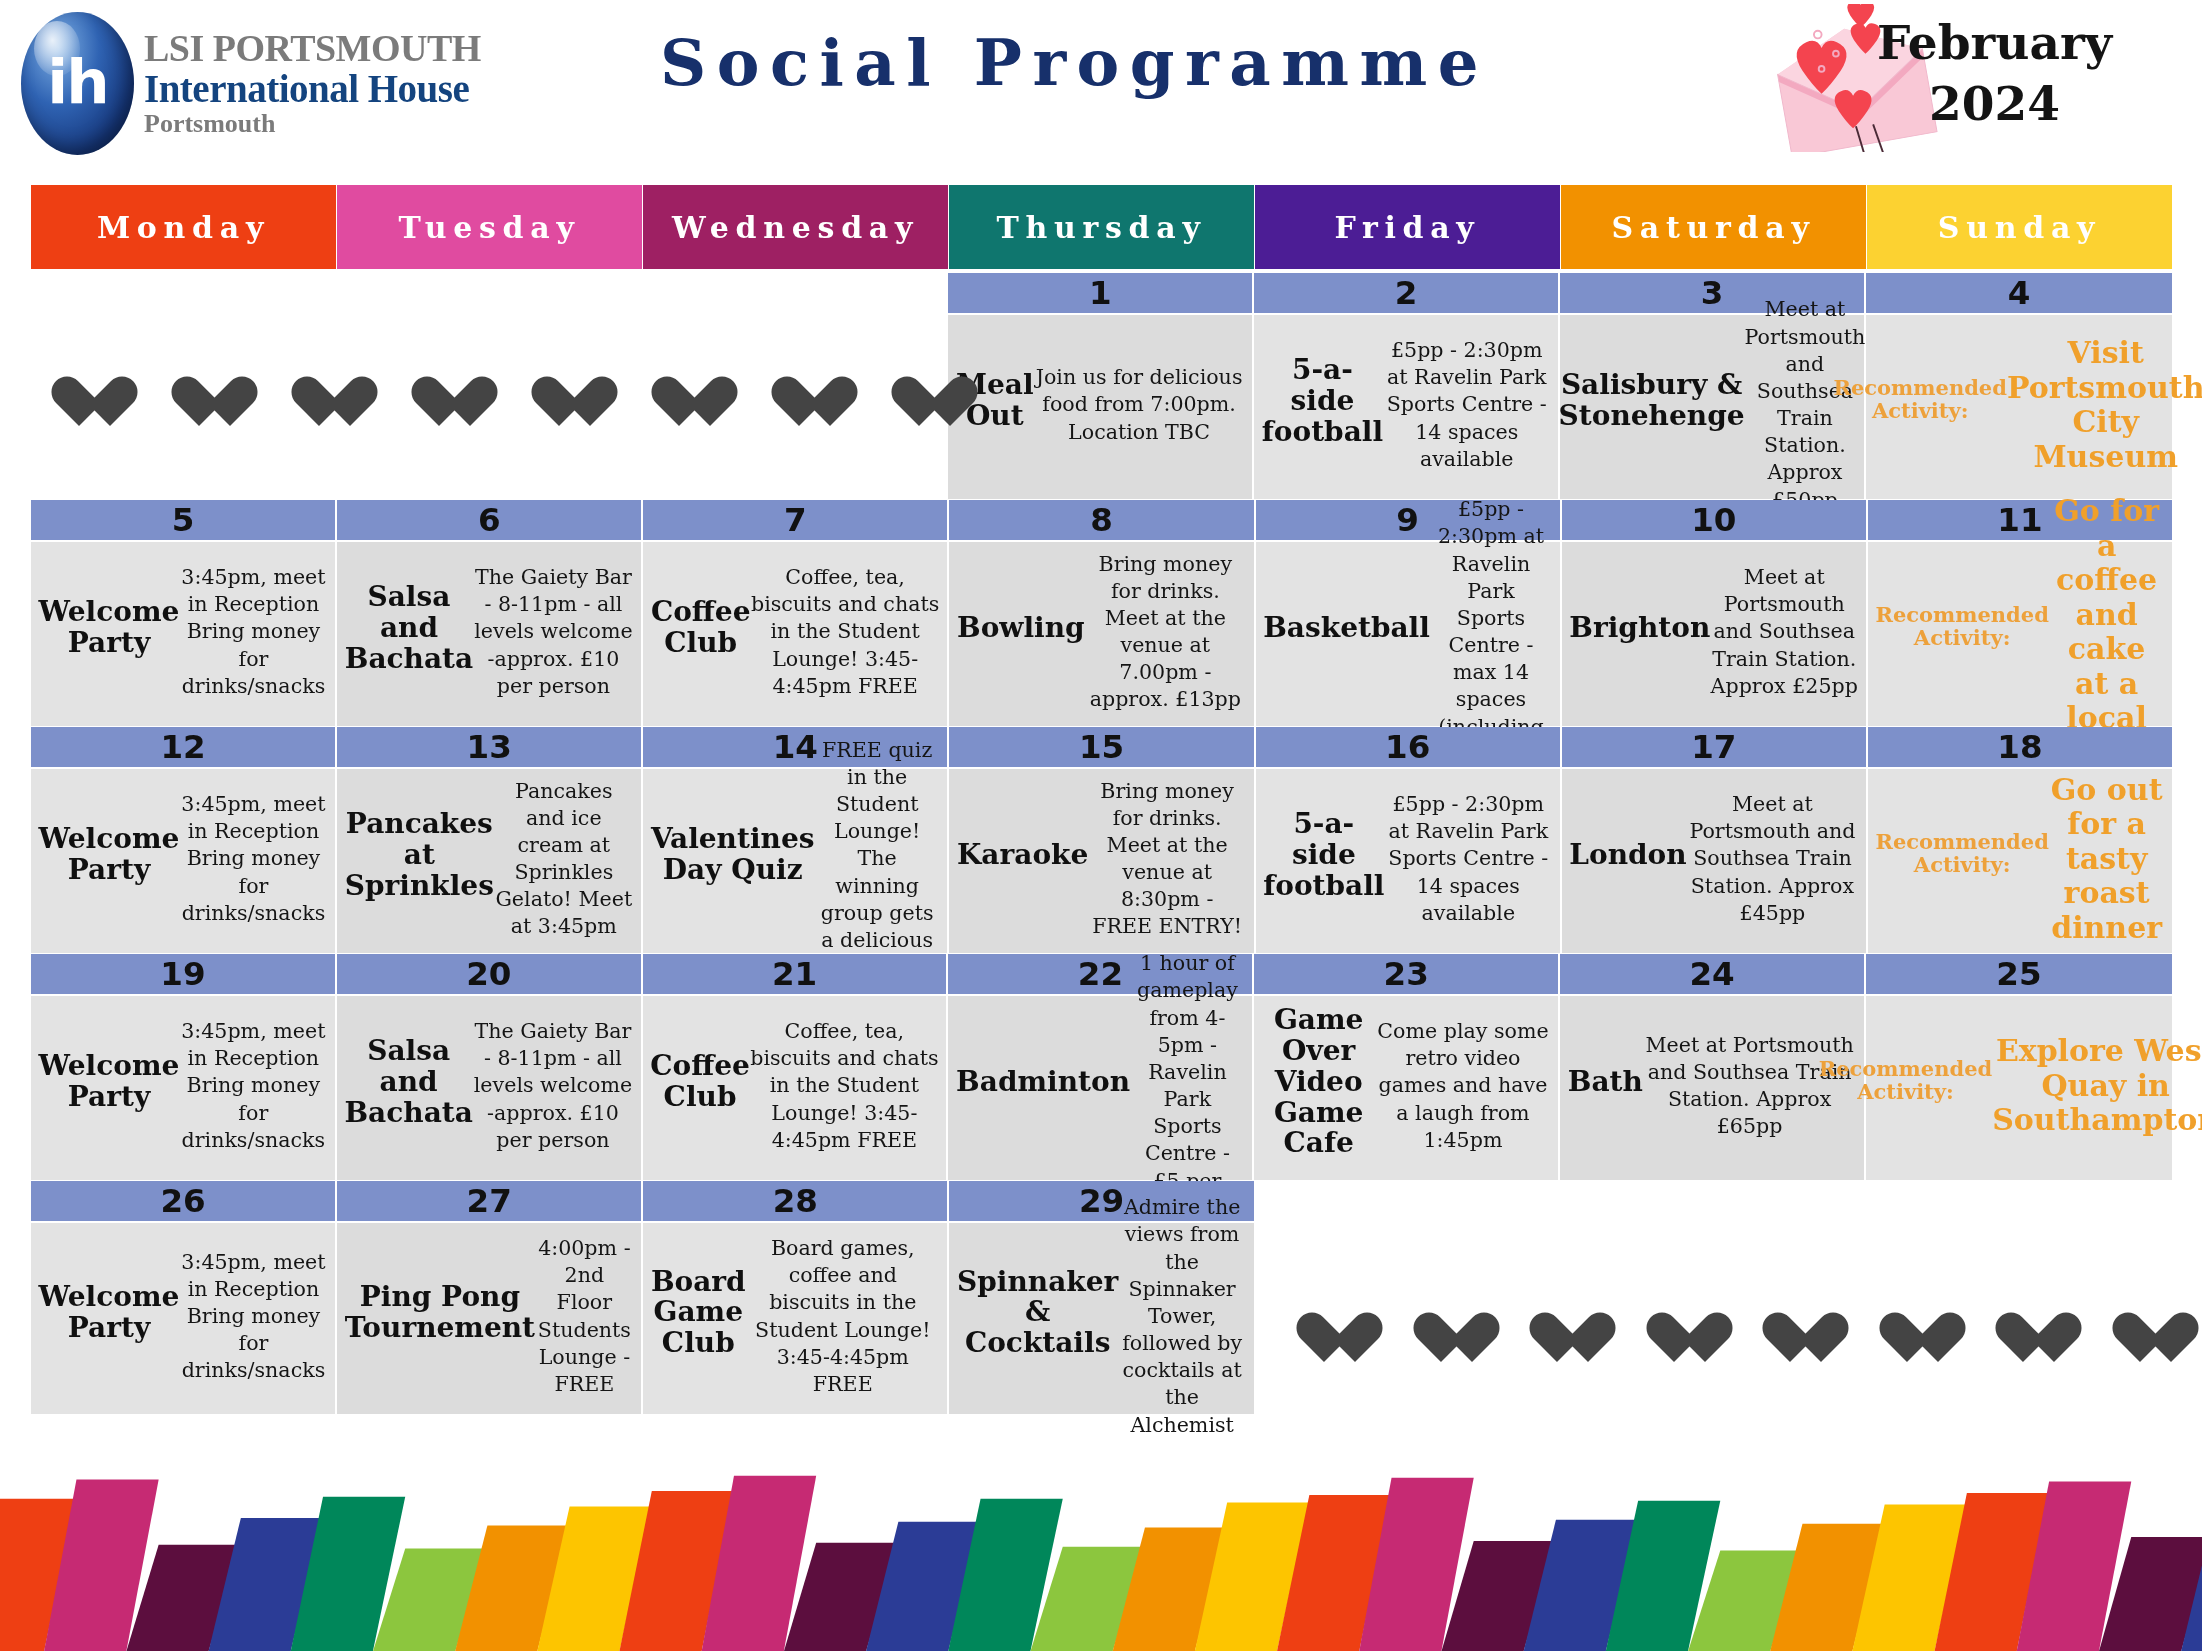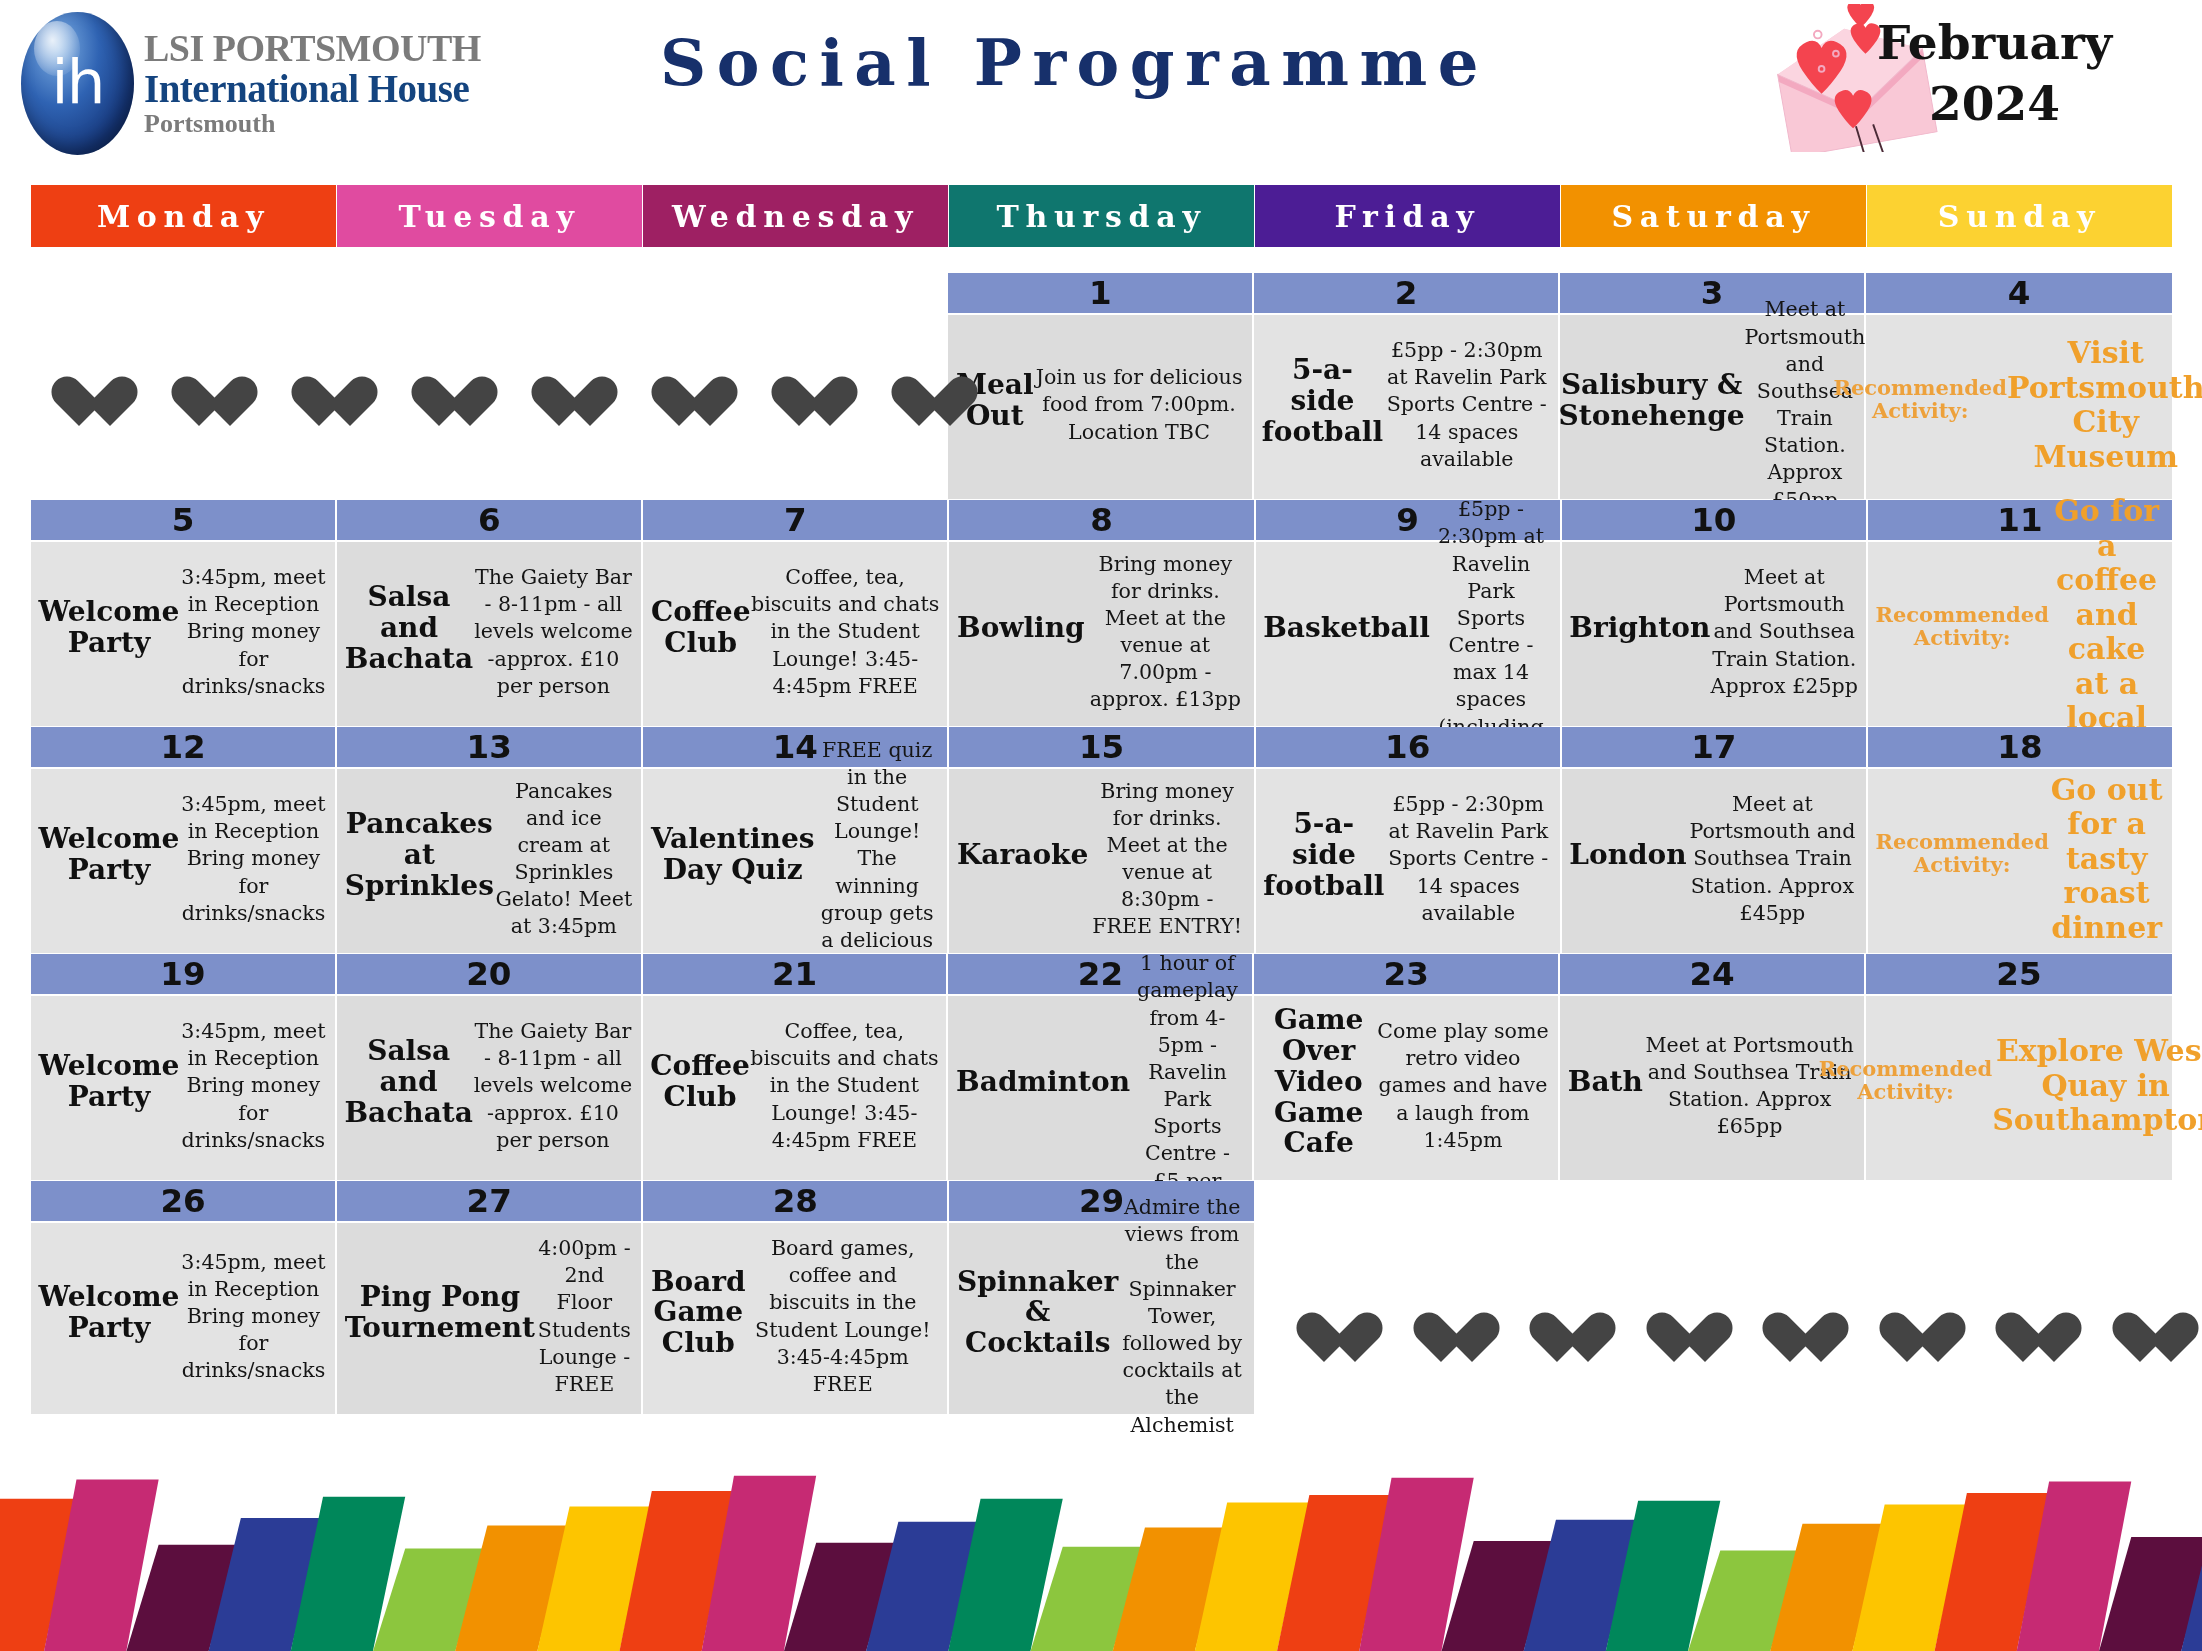--- a/index.html
+++ b/index.html
@@ -41,21 +41,21 @@
     border-radius: 50%;
     background: radial-gradient(ellipse at 40% 35%, rgba(255,255,255,0.85) 0%, rgba(255,255,255,0.12) 70%, rgba(255,255,255,0) 100%);
   }
   .logo-oval .ih {
     position: absolute;
     left: 0; right: 0; top: 50%;
     transform: translateY(-52%);
     text-align: center;
     color: #fff;
     font-family: "DejaVu Sans", "Liberation Sans", sans-serif;
-    font-weight: normal;
+    font-weight: bold;
     font-size: 61px;
     letter-spacing: -1.9px;
     line-height: 1;
   }
   .logo-text {
     margin-left: 10px;
     font-family: Liberation Serif, serif;
     line-height: 1.0;
   }
   .logo-l1 {
@@ -96,21 +96,21 @@
   .envelope-art {
     position: absolute;
     left: 1764px; top: 3.8px;
     width: 182px; height: 148px;
   }
 
   
   .weekbar {
     position: absolute;
     left: 31px; top: 185px;
-    width: 2141px; height: 62px;
+    width: 2141px; height: 84px;
     display: flex;
   }
   .weekbar .daycell {
     flex: 1 1 0;
     display: flex;
     align-items: center;
     justify-content: center;
     color: #ffffff;
     font-family: "DejaVu Serif", "Liberation Serif", serif;
     font-weight: bold;

